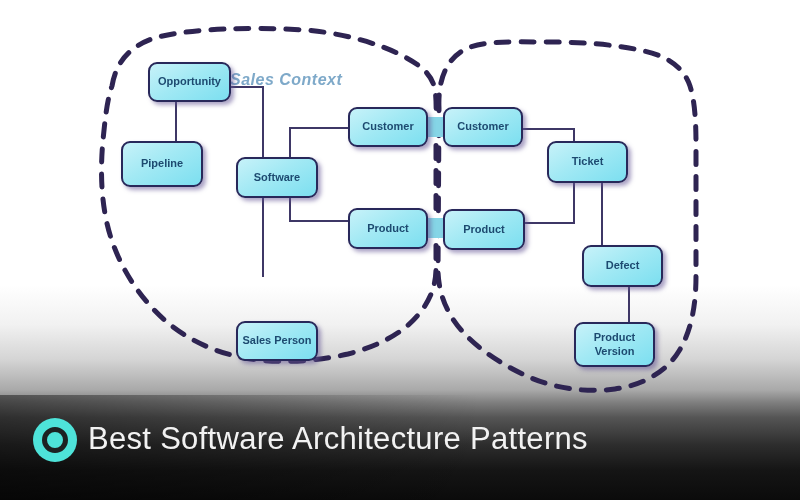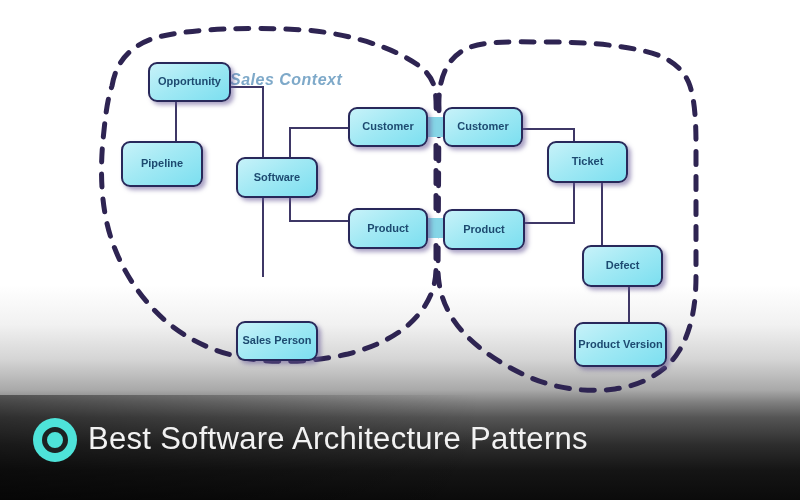--- a/index.html
+++ b/index.html
@@ -118,21 +118,21 @@
   <div class="node" style="left:148px;top:62px;width:83px;height:40px;">Opportunity</div>
   <div class="node" style="left:121px;top:141px;width:82px;height:46px;">Pipeline</div>
   <div class="node" style="left:236px;top:157px;width:82px;height:41px;">Software</div>
   <div class="node" style="left:348px;top:107px;width:80px;height:40px;">Customer</div>
   <div class="node" style="left:348px;top:208px;width:80px;height:41px;">Product</div>
   <div class="node" style="left:236px;top:277px;width:82px;height:40px;margin-top:44px;">Sales Person</div>
   <div class="node" style="left:443px;top:107px;width:80px;height:40px;">Customer</div>
   <div class="node" style="left:443px;top:209px;width:82px;height:41px;">Product</div>
   <div class="node" style="left:547px;top:141px;width:81px;height:42px;">Ticket</div>
   <div class="node" style="left:574px;top:245px;width:81px;height:42px;margin-left:8px;">Defect</div>
-  <div class="node" style="left:574px;top:322px;width:93px;height:45px;">Product Version</div>
+  <div class="node" style="left:574px;top:322px;width:81px;height:45px;">Product Version</div>
 
   <div class="footer-shade"></div>
   <div class="logo">
     <div class="logo-ring"></div>
   </div>
   <div class="footer-title">Best Software Architecture Patterns</div>
 
 </div>
 
 </body></html>

